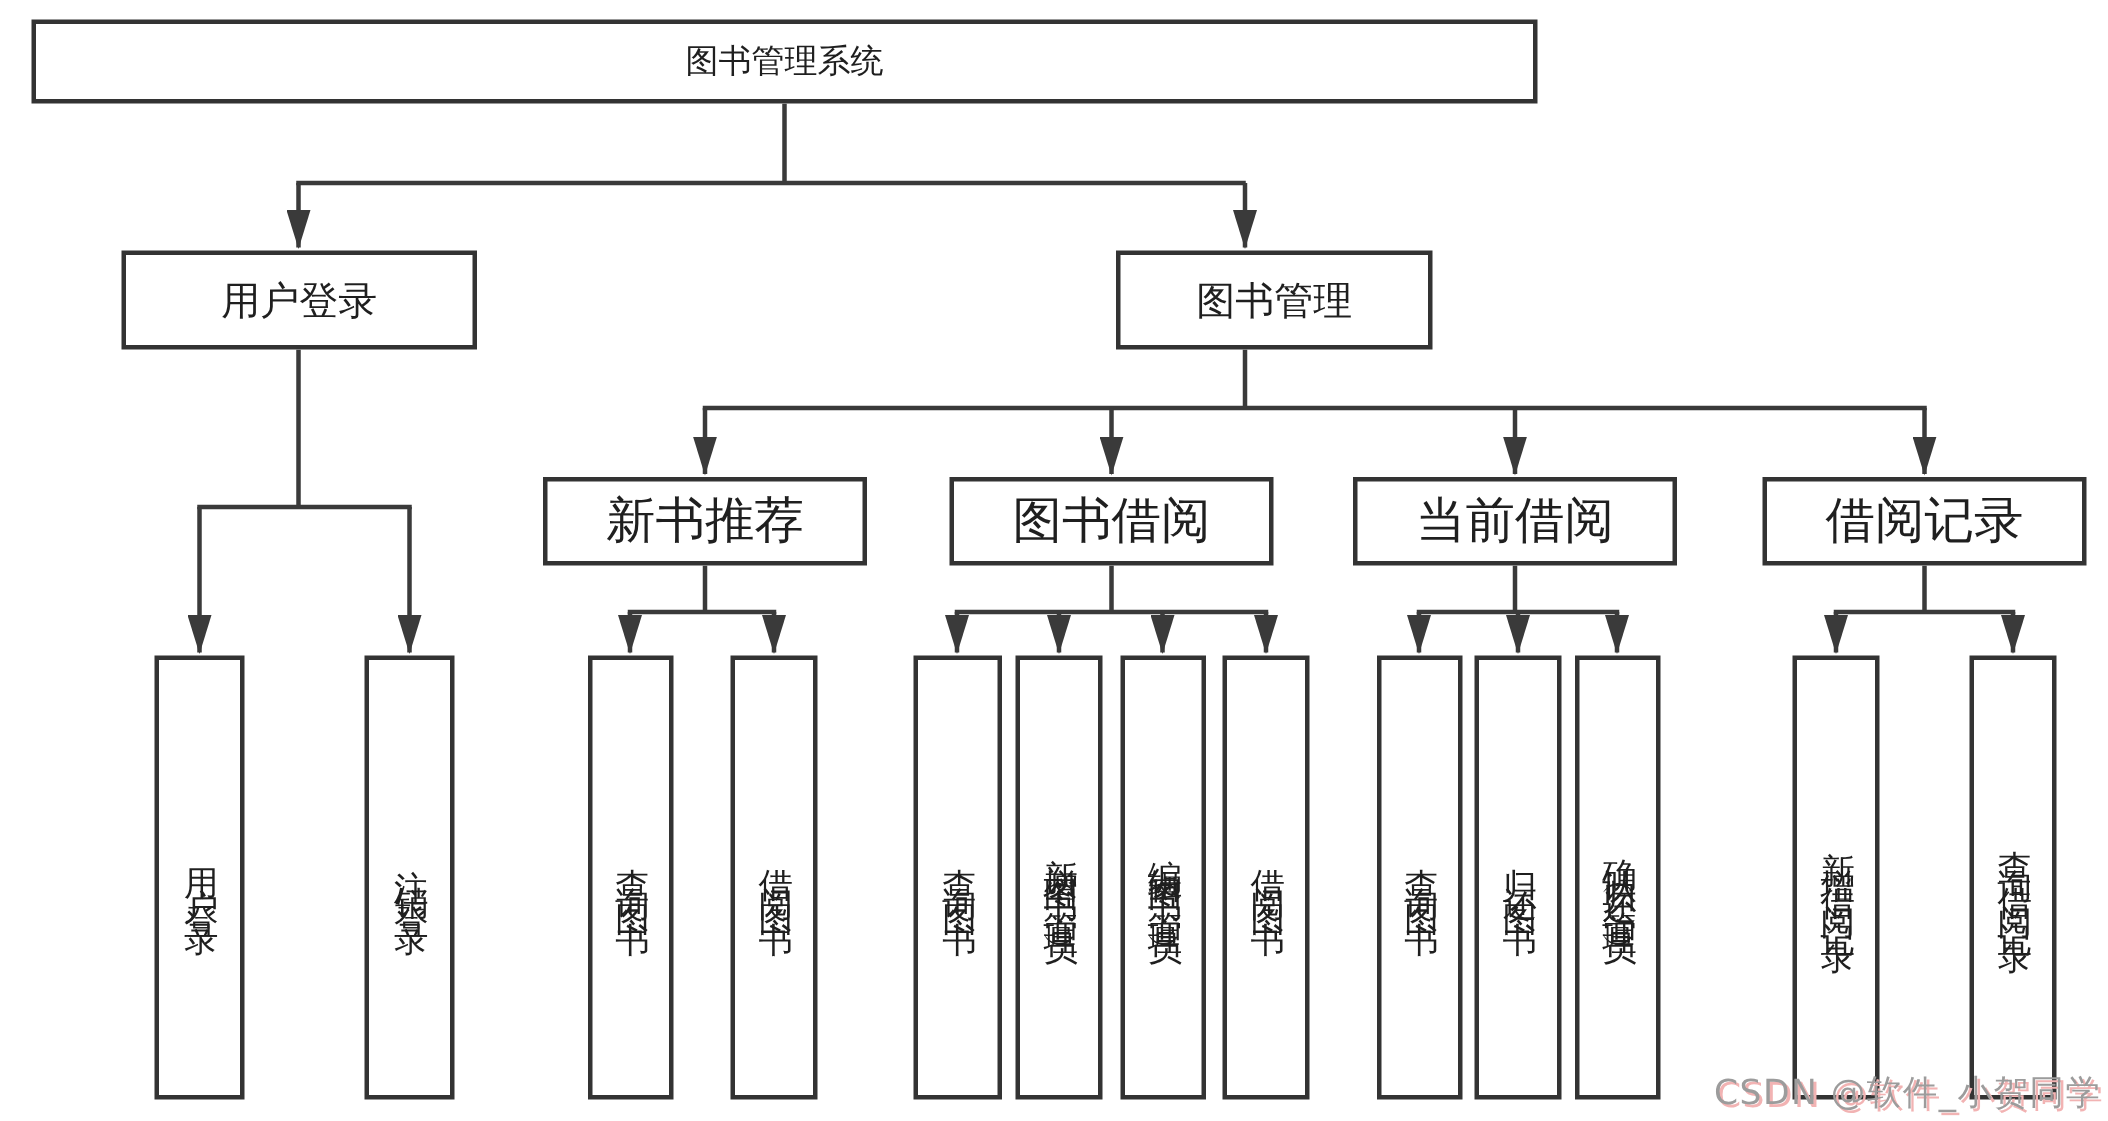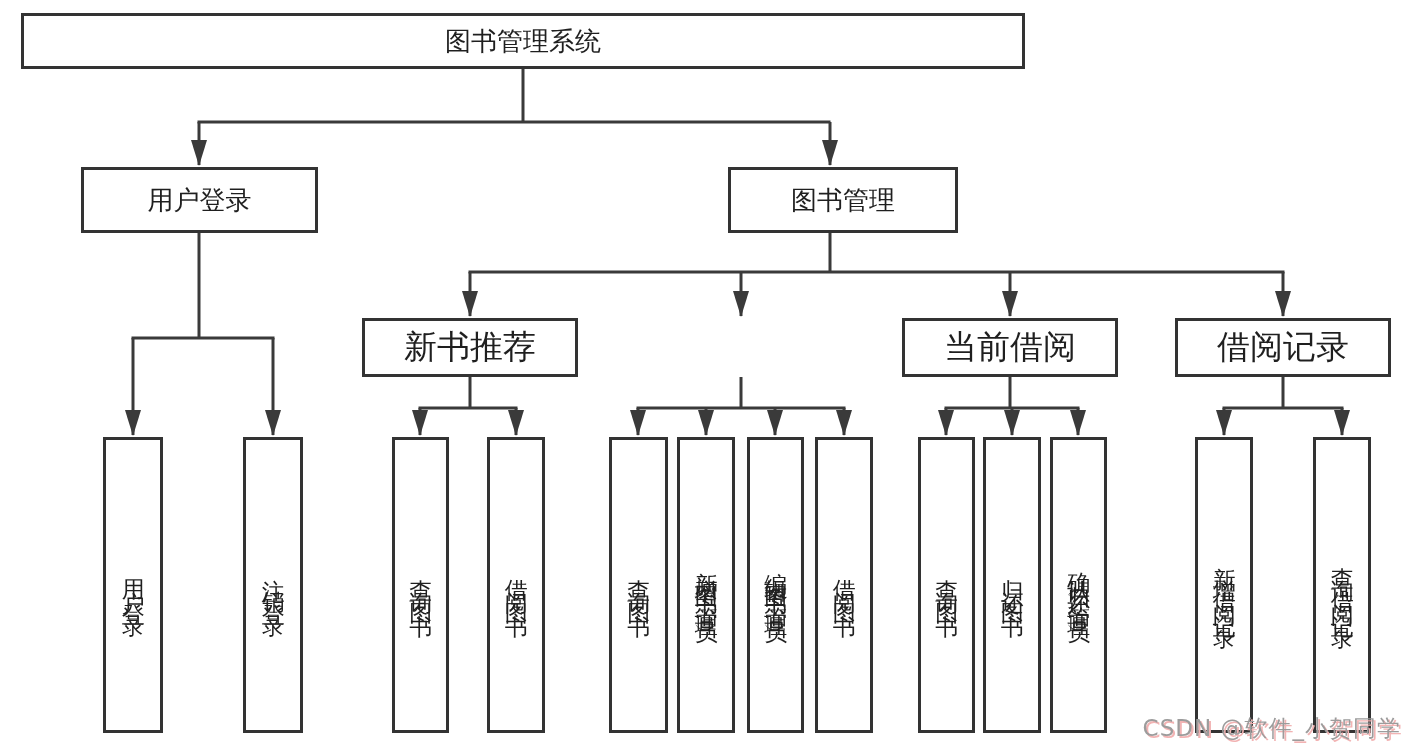--- a/index.html
+++ b/index.html
@@ -15,21 +15,21 @@
   .wire{stroke:#3a3a3a;stroke-width:3;fill:none;}
   .arrow-line{stroke:#3a3a3a;stroke-width:3;marker-end:url(#arrowhead);}
   .node{
     position:absolute;
     box-sizing:border-box;
     background:#ffffff;
     border:3px solid #333333;
     display:flex;align-items:center;justify-content:center;
     z-index:2;
   }
-  .node.root{border-width:3px;font-size:26px;}
+  .node.root{border-width:3px;font-size:22px;}
   .node.lvl2{font-size:26px;}
   .node.lvl3{font-size:33px;}
   .leaf{
     position:absolute;
     box-sizing:border-box;
     background:#ffffff;
     border:3px solid #333333;
     top:437px;height:296px;
     display:flex;align-items:center;justify-content:center;
     z-index:2;
@@ -114,26 +114,29 @@
     </g>
   </svg>
 
   <div class="node root" style="left:21px;top:13px;width:1004px;height:56px;">
     <span>图书管理系统</span>
   </div>
 
   <div class="node lvl2" style="left:81px;top:167px;width:237px;height:66px;">
     <span>用户登录</span>
   </div>
-  <div class="node lvl2" style="left:728px;top:167px;width:230px;height:66px;">
+  <div class="node lvl2" style="left:744px;top:167px;width:211px;height:66px;">
     <span>图书管理</span>
   </div>
 
   <div class="node lvl3" style="left:362px;top:318px;width:216px;height:59px;">
     <span>新书推荐</span>
+  </div>
+  <div class="node lvl3" style="left:633px;top:318px;width:216px;height:59px;">
+    <span>图书借阅</span>
   </div>
   <div class="node lvl3" style="left:1175px;top:318px;width:216px;height:59px;">
     <span>借阅记录</span>
   </div>
   <div class="node lvl3" style="left:902px;top:318px;width:216px;height:59px;">
     <span>当前借阅</span>
   </div>
 
   <div class="leaf" style="left:103px;width:60px;">
     <span>用户登录</span>

